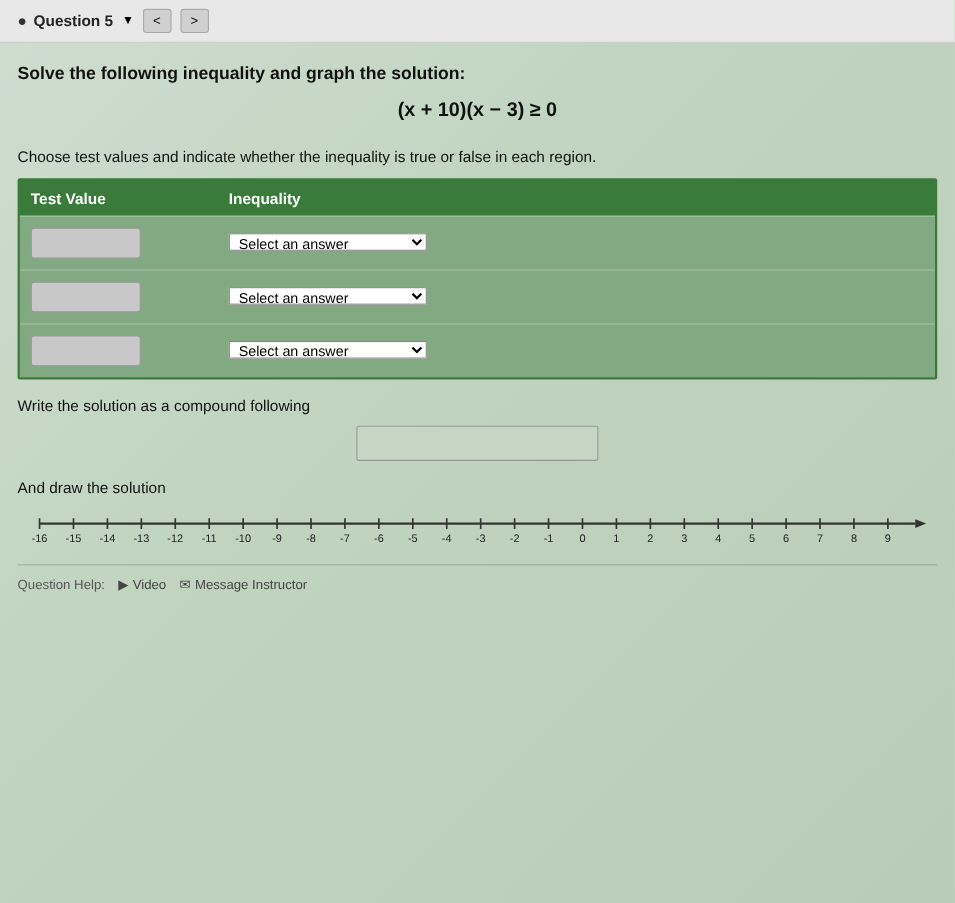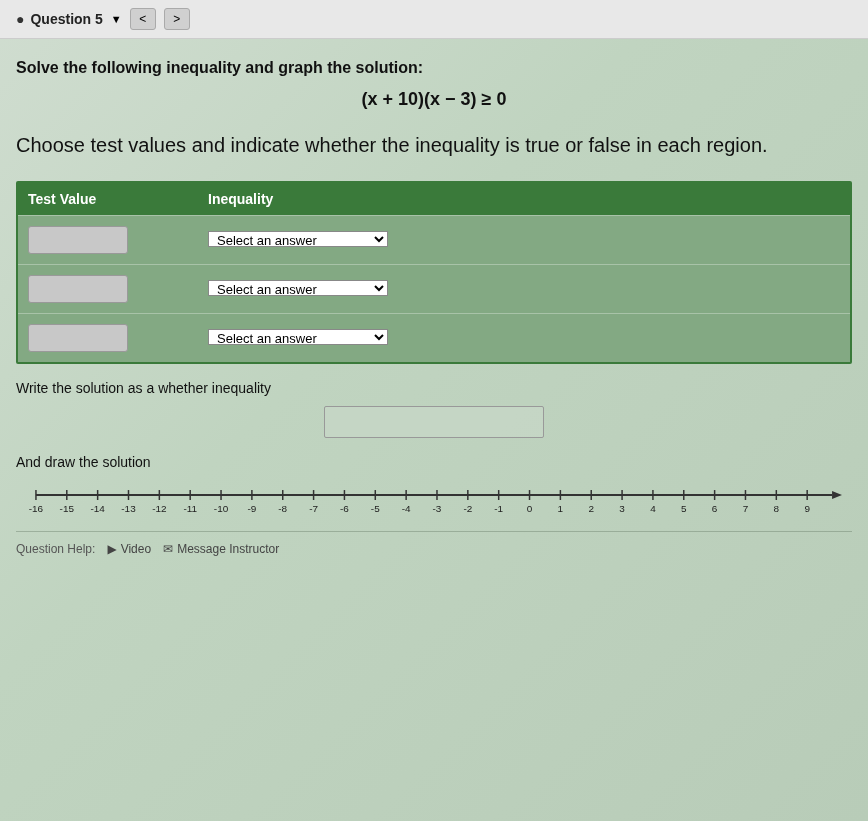--- a/index.html
+++ b/index.html
@@ -57,23 +57,23 @@
       margin-bottom: 12px;
     }
     .equation {
       font-size: 18px;
       font-weight: bold;
       text-align: center;
       margin-bottom: 24px;
       color: #111;
     }
     .instruction {
-      font-size: 20px;
-      color: #111;
-      margin-bottom: 24px;
+      font-size: 14px;
+      color: #111;
+      margin-bottom: 12px;
       font-weight: normal;
     }
     
     .table-container {
       background: #3a7a3a;
       border-radius: 2px;
       padding: 2px;
       margin-bottom: 16px;
       width: 100%;
     }
@@ -289,21 +289,21 @@
               <option>Select an answer</option>
               <option>True</option>
               <option>False</option>
             </select>
           </div>
         </div>
       </div>
     </div>
 
     <div class="compound-section">
-      <div class="compound-label">Write the solution as a whether inequality</div>
+      <div class="compound-label">Write the solution as a compound following</div>
       <div class="compound-input-wrapper">
         <input class="compound-input" type="text" style="">
       </div>
     </div>
 
     <div class="draw-label">And draw the solution</div>
 
     <div class="number-line-container">
       <svg class="nl-svg" height="35" viewBox="0 0 820 35">
 

